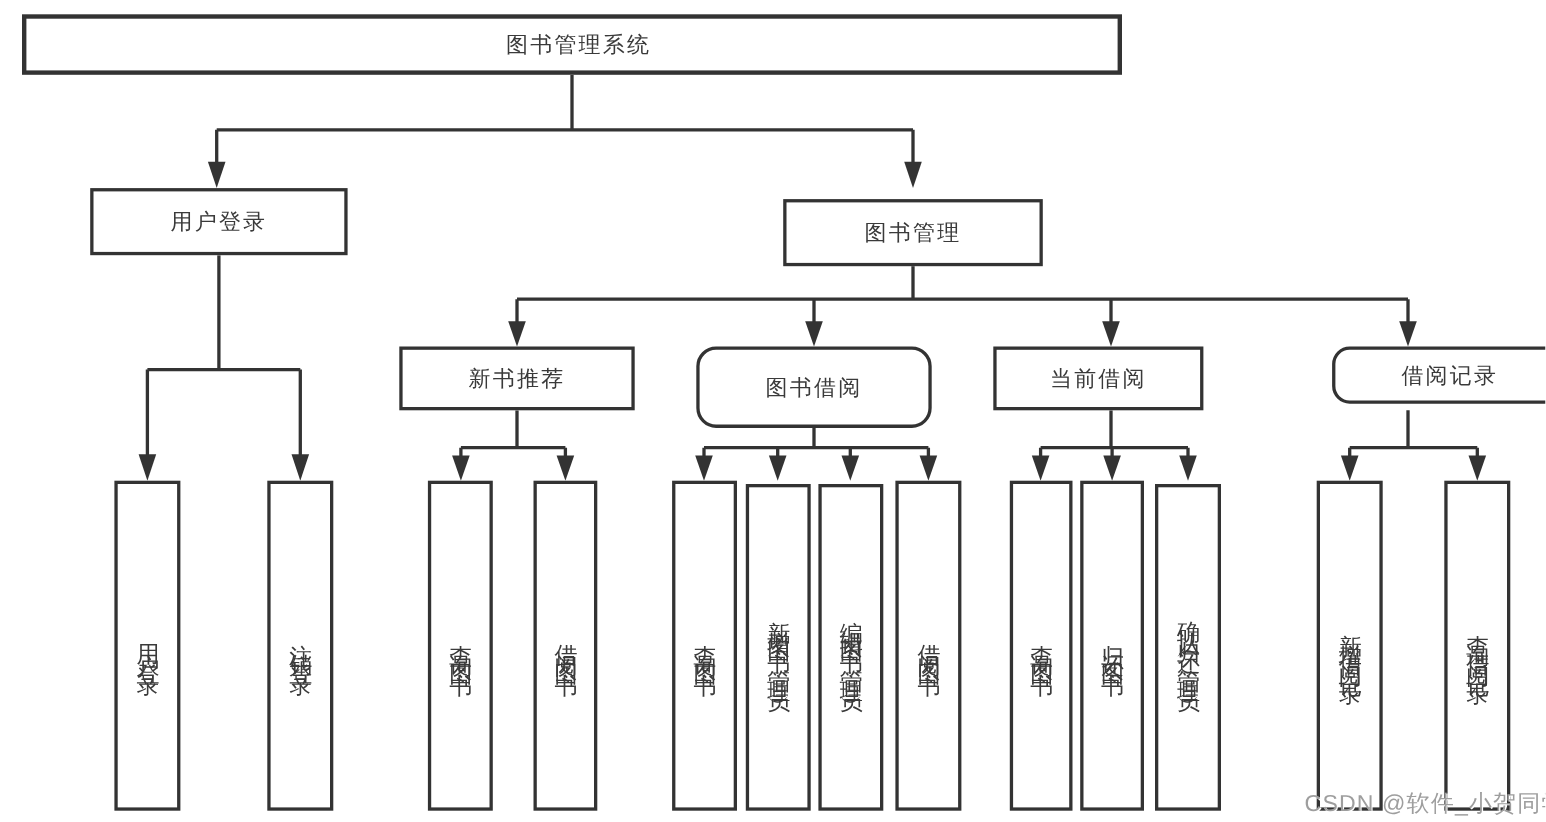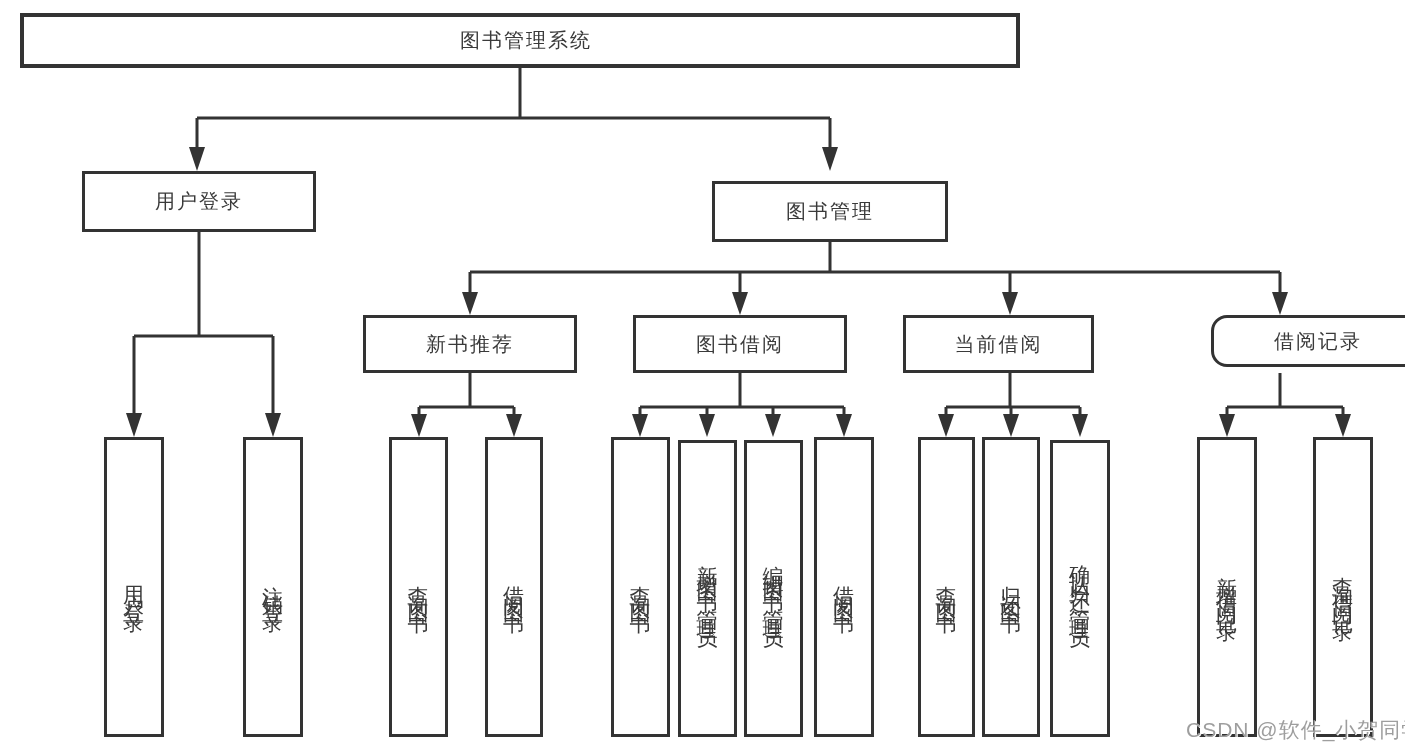--- a/index.html
+++ b/index.html
@@ -107,21 +107,21 @@
   <div class="node" style="left:82px; top:171px; width:234px; height:61px;">
     <span class="hlabel">用户登录</span>
   </div>
   <div class="node" style="left:712px; top:181px; width:236px; height:61px;">
     <span class="hlabel">图书管理</span>
   </div>
 
   <div class="node" style="left:363px; top:315px; width:214px; height:58px;text-align:center;">
     <span class="hlabel">新书推荐</span>
   </div>
-  <div class="node" style="left:633px; top:315px; width:214px; height:58px;">
+  <div class="node" style="left:633px; top:315px; width:214px; height:74px;border-radius:18px;">
     <span class="hlabel">图书借阅</span>
   </div>
   <div class="node" style="left:903px; top:315px; width:191px; height:58px;">
     <span class="hlabel">当前借阅</span>
   </div>
   <div class="node" style="left:1211px; top:315px; width:214px; height:52px;border-radius:16px;">
     <span class="hlabel">借阅记录</span>
   </div>
 
   <div class="node" style="left:104px; top:437px; width:60px; height:300px;">

